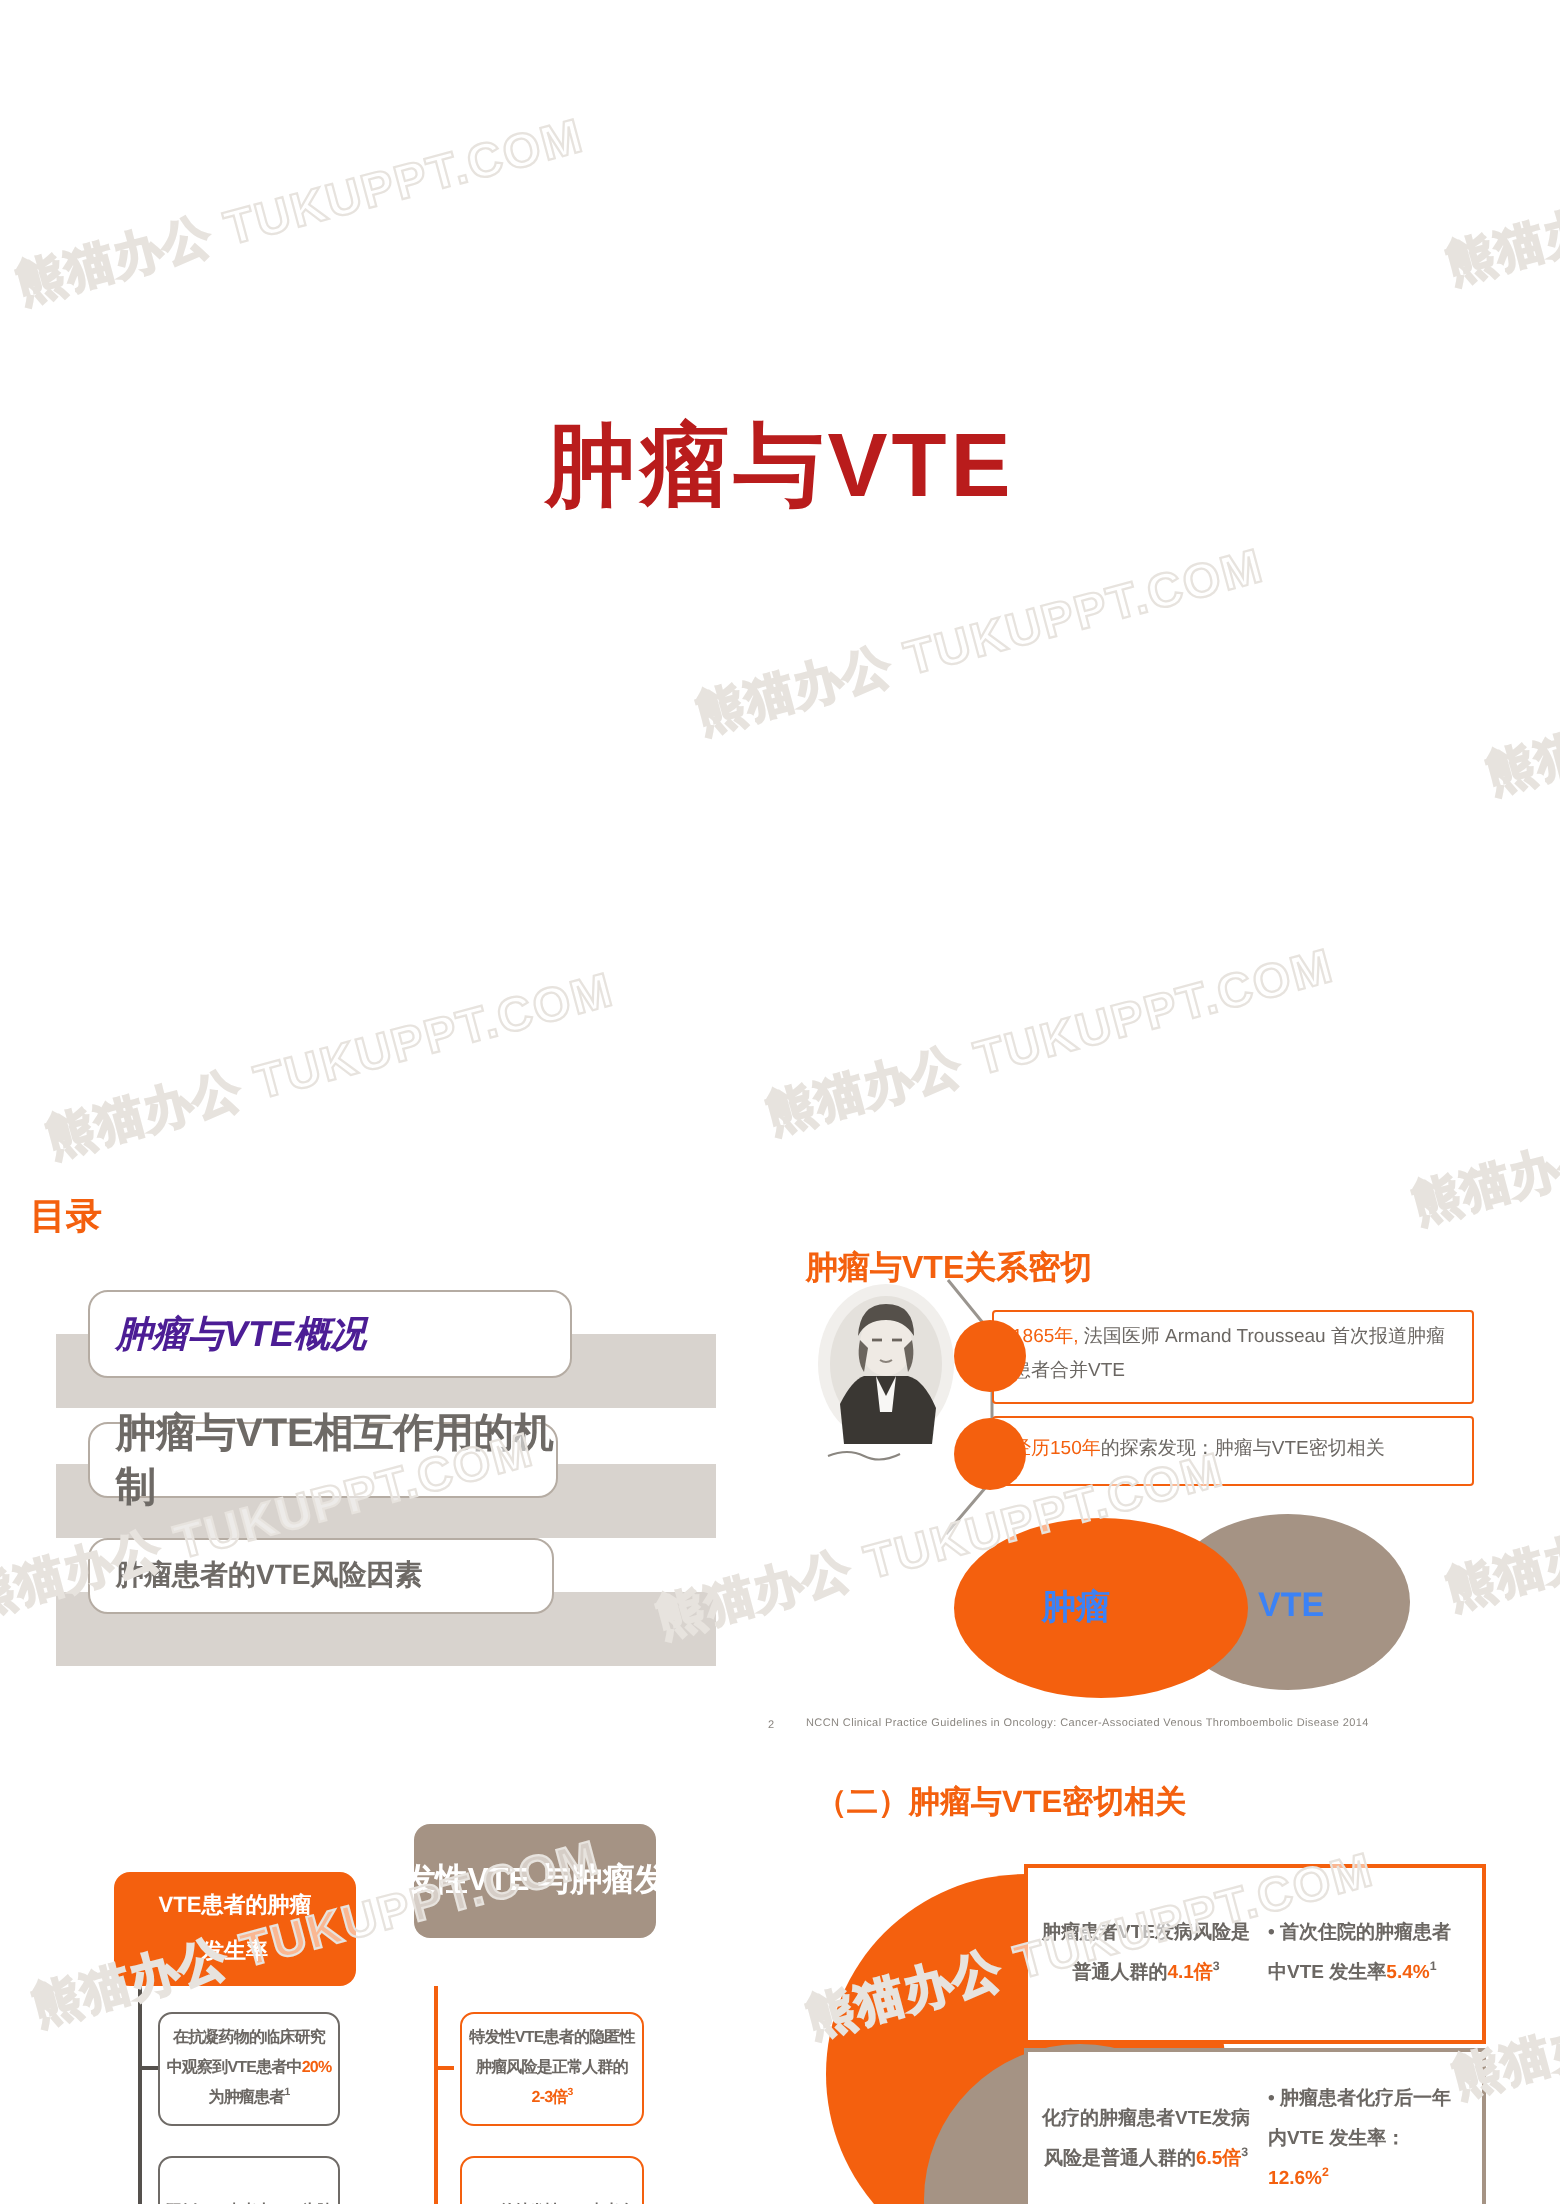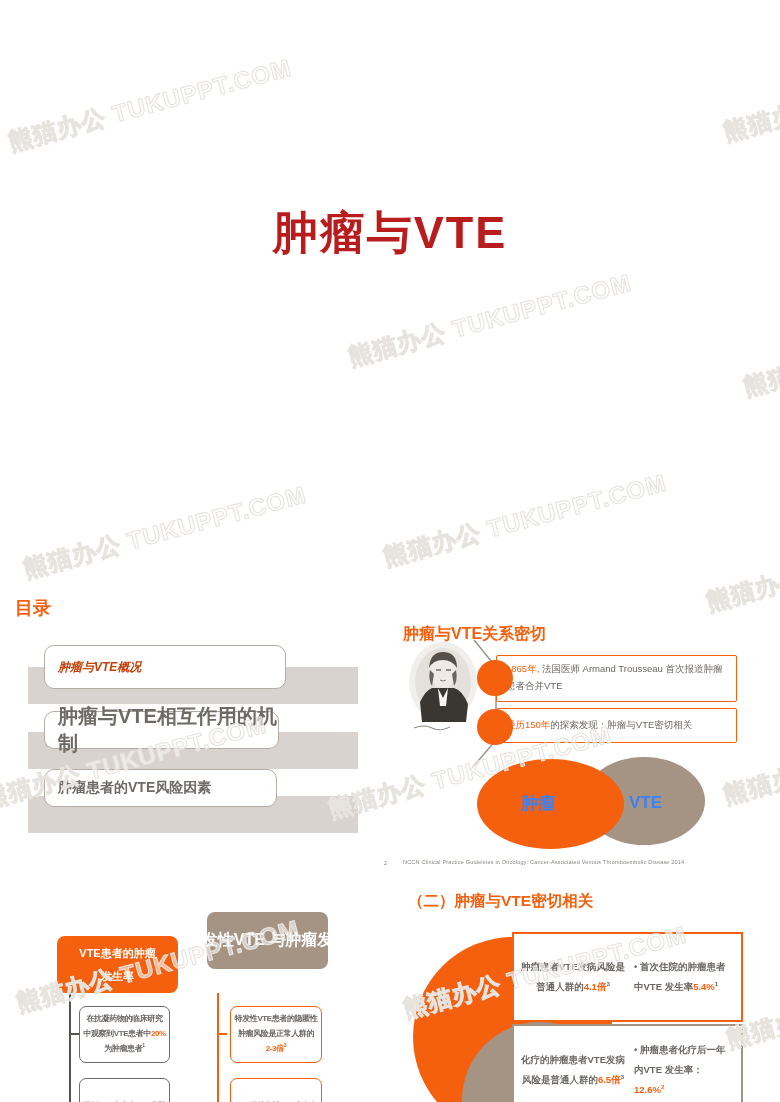--- a/index.html
+++ b/index.html
@@ -24,21 +24,21 @@
   .s1-title{left:0;top:203px;width:780px;text-align:center;font-size:45px;font-weight:800;
             color:#b91c1c;letter-spacing:2px;}
 
   
   .sec-title{font-weight:800;color:#f4600e;}
   .toc-title{left:15px;top:596px;font-size:18px;text-align:right;}
   .toc-bar{background:#d8d3ce;width:330px;height:37px;left:28px;z-index:1;}
   .toc-box{background:#fff;border:1px solid #b5aca3;border-radius:10px;left:44px;z-index:2;
            color:#6e6a66;font-weight:600;padding-left:13px;display:flex;align-items:center;}
   .toc-bar1{top:667px}.toc-box1{top:645px;width:227px;height:42px;}
-  .toc-box1 span{color:#c2410c;font-style:italic;font-weight:800;font-size:12px;}
+  .toc-box1 span{color:#4c1d95;font-style:italic;font-weight:800;font-size:18px;}
   .toc-bar2{top:732px}.toc-box2{top:711px;width:220px;height:36px;font-size:20px;}
   .toc-bar3{top:796px}.toc-box3{top:769px;width:218px;height:36px;font-size:14px;}
 
   
   .rel-title{left:403px;top:596px;font-size:16px;margin-top:28px;}
   .timeline-svg{left:465px;top:632px;z-index:2;}
   .tl-dot{width:36px;height:36px;border-radius:50%;background:#f4600e;z-index:3;}
   .dot1{left:477px;top:660px}.dot2{left:477px;top:709px}
   .ev-box{left:496px;width:241px;border:1.5px solid #f4600e;border-radius:2px;background:#fff;
           font-size:9.5px;font-weight:400;color:#6b6763;line-height:1.75;padding:5px 9px;

